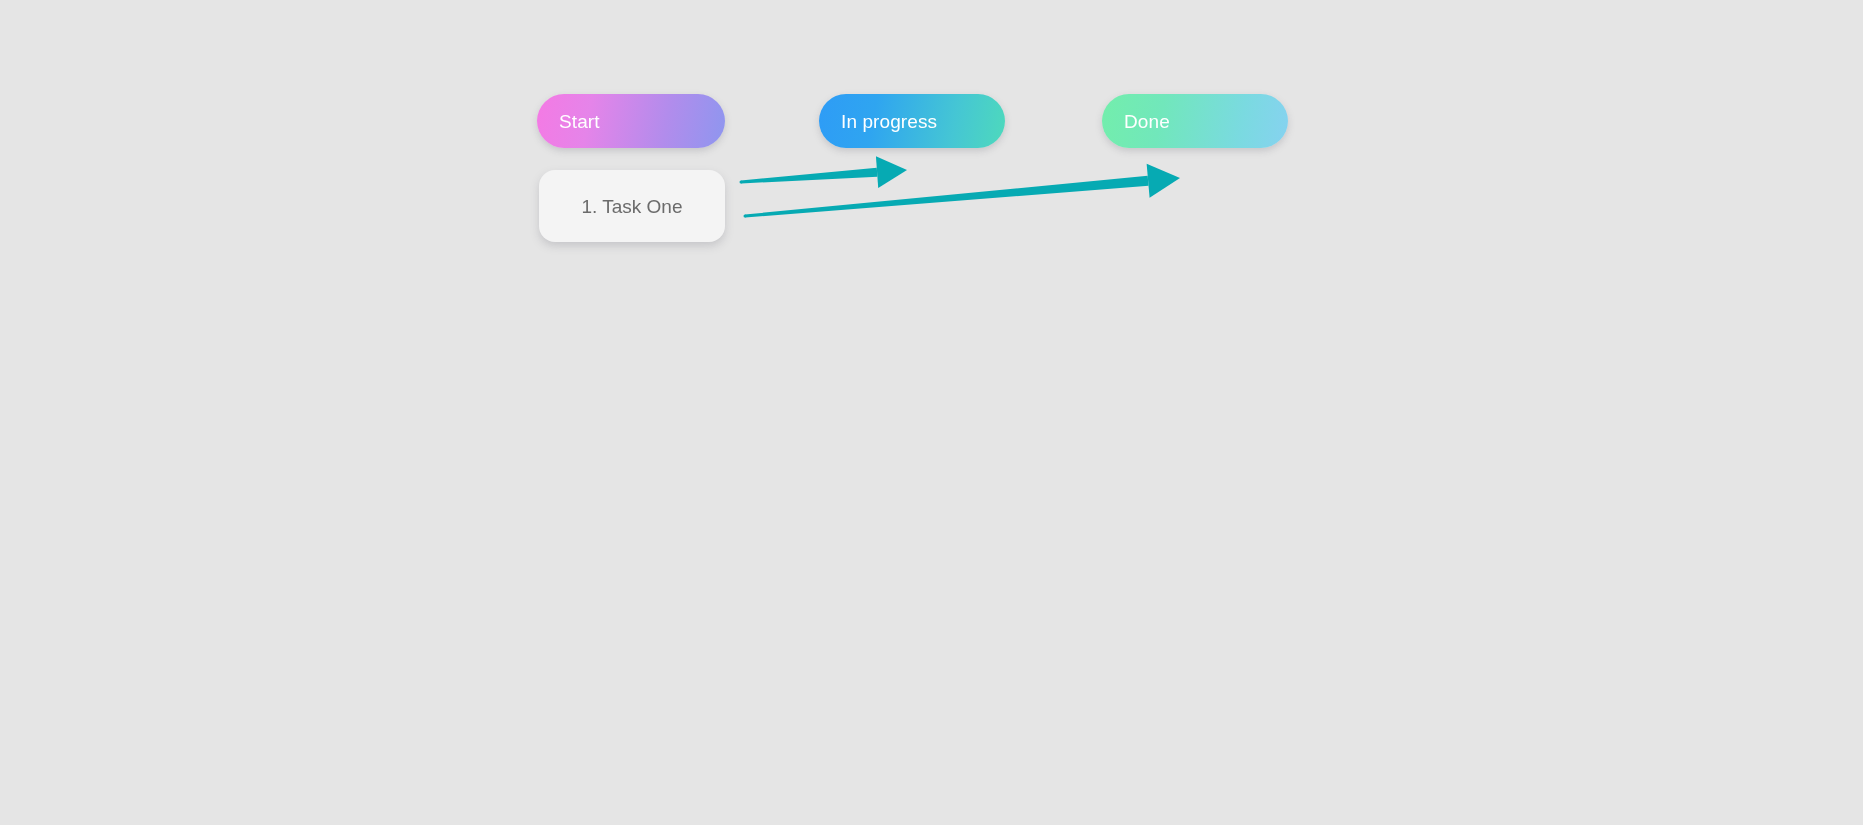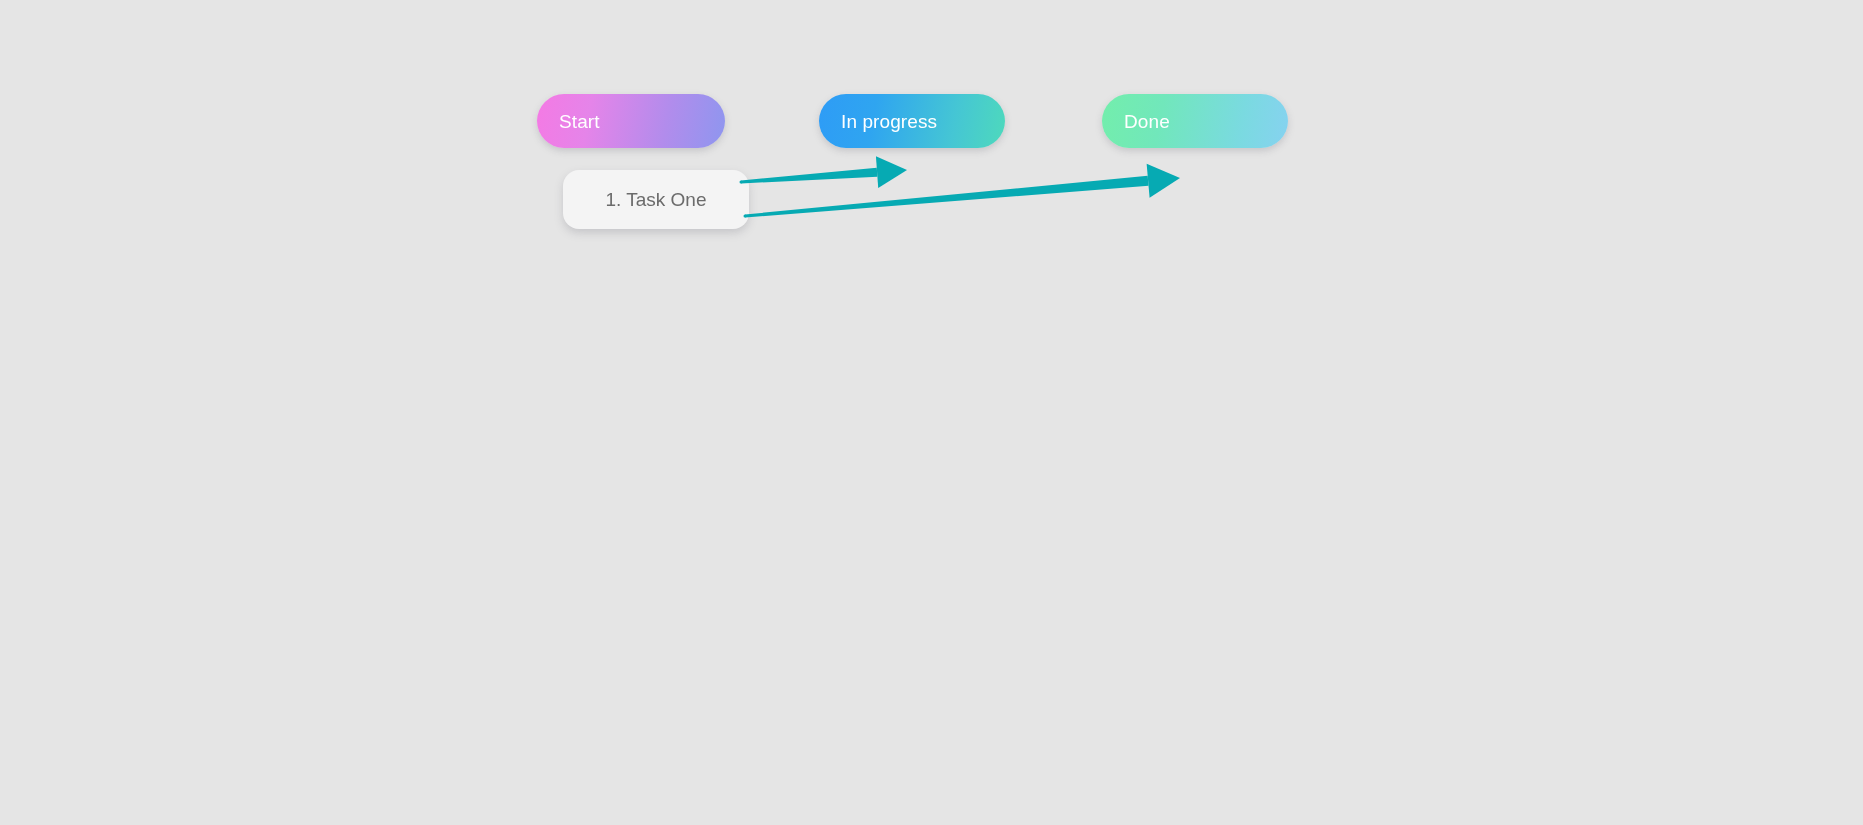--- a/index.html
+++ b/index.html
@@ -62,30 +62,29 @@
     width: 186px;
     background: linear-gradient(100deg, #73eeac 0%, #71e7bb 32%, #7adae0 74%, #86d2f0 100%);
   }
 
   
   .card {
     position: absolute;
     left: 539px;
     top: 170px;
     width: 186px;
-    height: 59px;
+    height: 72px;
     background: #f4f4f4;
     border-radius: 16px;
     box-shadow: 0 4px 9px rgba(130, 130, 140, 0.30);
     display: flex;
     align-items: center;
     justify-content: center;
     box-sizing: border-box;
     user-select: none;
-    margin-left: 24px;
   }
   .card-label {
     color: #6b6b6b;
     font-size: 19px;
     font-family: "Liberation Sans", sans-serif;
     line-height: 1;
     white-space: nowrap;
   }
 
   

